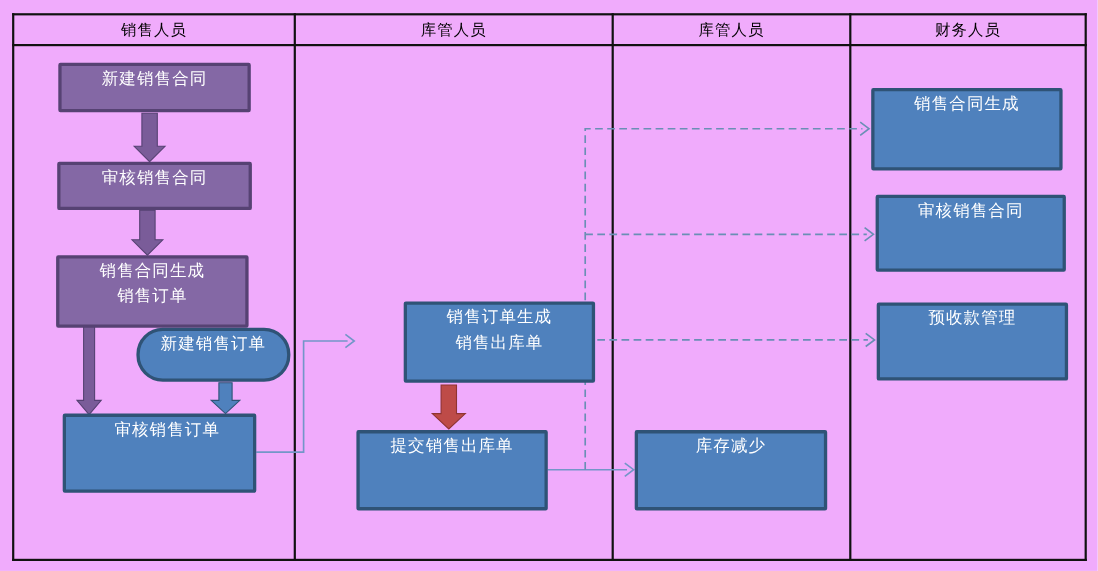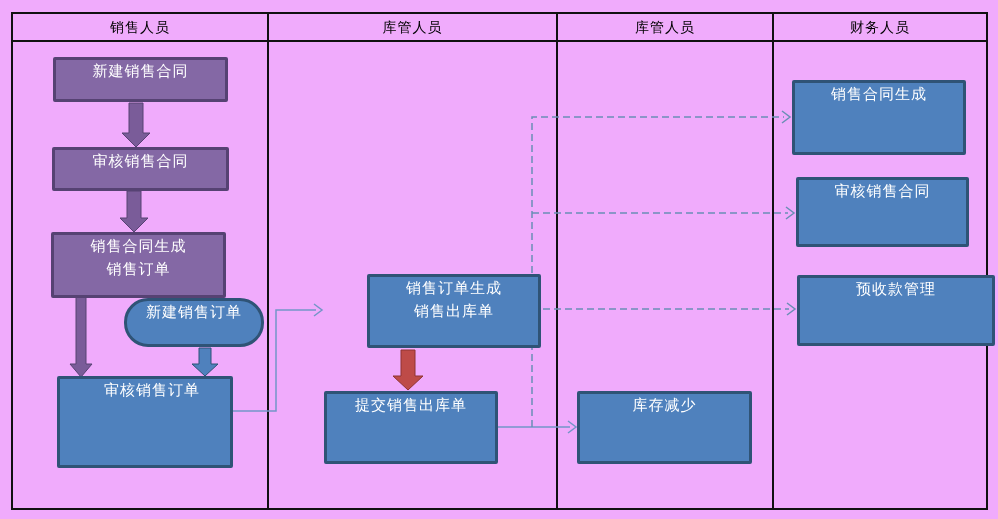--- a/index.html
+++ b/index.html
@@ -77,25 +77,25 @@
     <path class="chev dash" d="M786,207 L794,213 L786,219"></path>
     <line class="dashed" x1="532" y1="309" x2="789" y2="309"></line>
     <path class="chev dash" d="M787,303 L795,309 L787,315"></path>
   </svg>
 
   <div class="node purple" style="left:53px;top:57px;width:175px;height:45px;"><span>新建销售合同</span></div>
   <div class="node purple" style="left:52px;top:147px;width:177px;height:44px;"><span>审核销售合同</span></div>
   <div class="node purple" style="left:51px;top:232px;width:175px;height:66px;"><span>销售合同生成
 销售订单</span></div>
   <div class="node blue" style="left:124px;top:298px;width:140px;height:49px;border-radius:24px;"><span>新建销售订单</span></div>
-  <div class="node blue" style="left:57px;top:376px;width:176px;height:92px;padding-left:14px;"><span>审核销售订单</span></div>
+  <div class="node blue" style="left:57px;top:376px;width:176px;height:72px;padding-left:14px;"><span>审核销售订单</span></div>
 
   <div class="node blue" style="left:323px;top:274px;width:174px;height:74px;margin-left:44px;"><span>销售订单生成
 销售出库单</span></div>
   <div class="node blue" style="left:324px;top:391px;width:174px;height:73px;"><span>提交销售出库单</span></div>
 
   <div class="node blue" style="left:577px;top:391px;width:175px;height:73px;"><span>库存减少</span></div>
 
   <div class="node blue" style="left:792px;top:80px;width:174px;height:75px;"><span>销售合同生成</span></div>
   <div class="node blue" style="left:796px;top:177px;width:173px;height:70px;"><span>审核销售合同</span></div>
-  <div class="node blue" style="left:797px;top:275px;width:198px;height:71px;"><span>预收款管理</span></div>
+  <div class="node blue" style="left:797px;top:275px;width:174px;height:71px;"><span>预收款管理</span></div>
 
 </div>
 
 </body></html>

